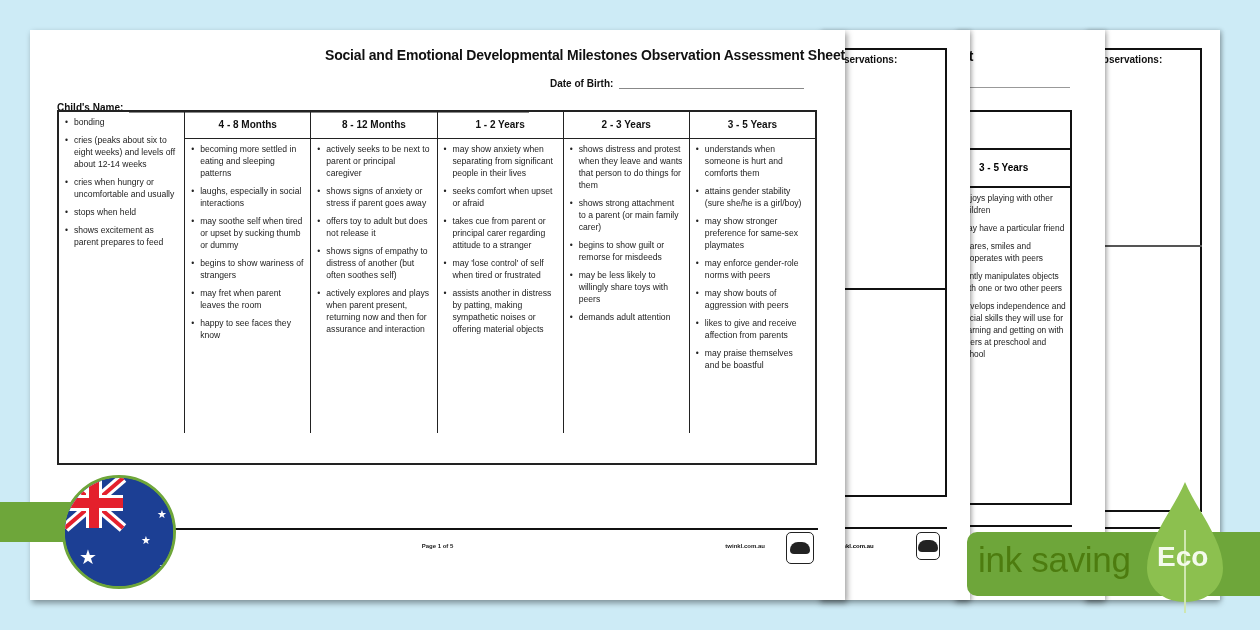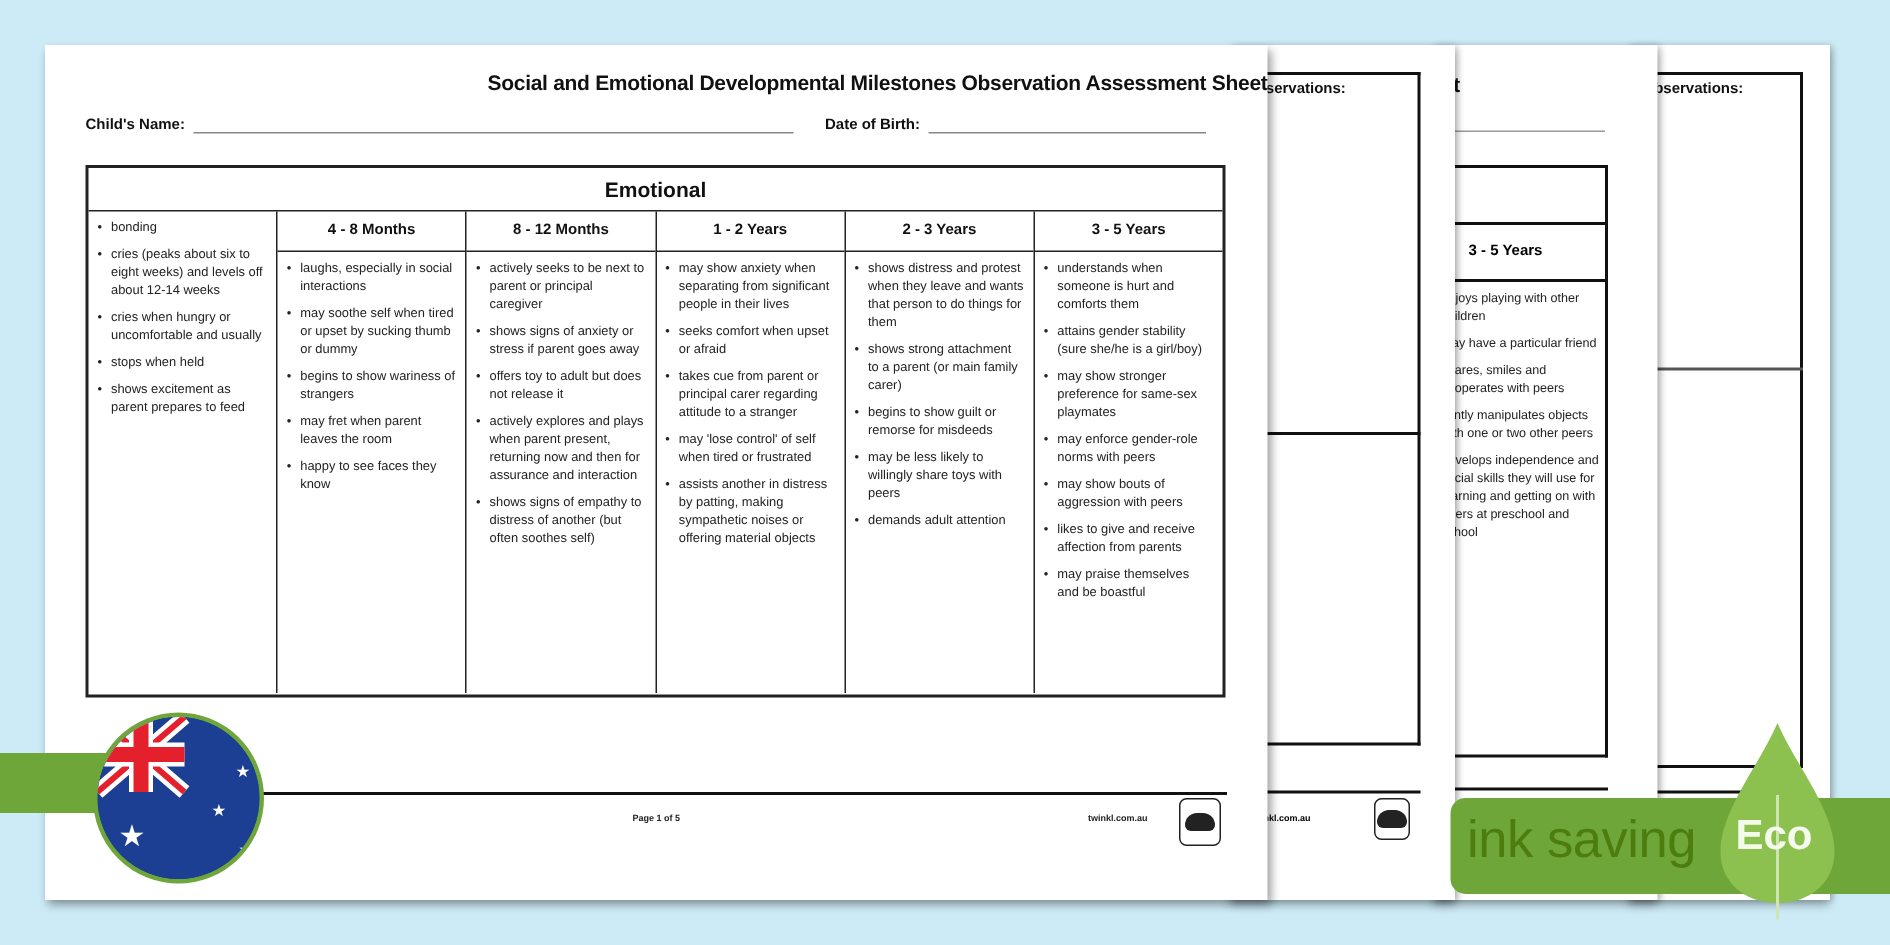--- a/index.html
+++ b/index.html
@@ -122,59 +122,59 @@
   <div style="position:absolute; left:0; top:497px; width:127px; border-top:2px solid #111;"></div>
   <div style="position:absolute; left:14px; top:513px; font-size:6px; font-weight:bold;">twinkl.com.au</div>
   <div class="twinkl-logo" style="left:96px; top:502px; width:22px; height:26px;">
       <div class="cloud"></div>
     </div>
 </div>
 
 <div class="page page-front">
   <div class="doc-title">Social and Emotional Developmental Milestones Observation Assessment Sheet</div>
 
-  <div class="field-row" style="left:27px;">
+  <div class="field-row" style="left:27px;margin-top:24px;">
     <span>Child's Name:</span>
     <span class="field-line" style="width:400px;"></span>
   </div>
   <div class="field-row" style="left:520px;">
     <span>Date of Birth:</span>
     <span class="field-line" style="width:185px;"></span>
   </div>
 
   <div class="table">
-    <div class="table-head">Emotional</div>
     <div class="cols">
       <div class="col">
         <div class="col-body">
           <div class="bullet">bonding</div>
           <div class="bullet">cries (peaks about six to eight weeks) and levels off about 12-14 weeks</div>
           <div class="bullet">cries when hungry or uncomfortable and usually</div>
           <div class="bullet">stops when held</div>
           <div class="bullet">shows excitement as parent prepares to feed</div>
         </div>
       </div>
       <div class="col">
         <div class="col-head">4 - 8 Months</div>
         <div class="col-body">
+          <div class="bullet">becoming more settled in eating and sleeping patterns</div>
           <div class="bullet">laughs, especially in social interactions</div>
           <div class="bullet">may soothe self when tired or upset by sucking thumb or dummy</div>
           <div class="bullet">begins to show wariness of strangers</div>
           <div class="bullet">may fret when parent leaves the room</div>
           <div class="bullet">happy to see faces they know</div>
         </div>
       </div>
       <div class="col">
         <div class="col-head">8 - 12 Months</div>
         <div class="col-body">
           <div class="bullet">actively seeks to be next to parent or principal caregiver</div>
           <div class="bullet">shows signs of anxiety or stress if parent goes away</div>
           <div class="bullet">offers toy to adult but does not release it</div>
+          <div class="bullet">shows signs of empathy to distress of another (but often soothes self)</div>
           <div class="bullet">actively explores and plays when parent present, returning now and then for assurance and interaction</div>
-          <div class="bullet">shows signs of empathy to distress of another (but often soothes self)</div>
         </div>
       </div>
       <div class="col">
         <div class="col-head">1 - 2 Years</div>
         <div class="col-body">
           <div class="bullet">may show anxiety when separating from significant people in their lives</div>
           <div class="bullet">seeks comfort when upset or afraid</div>
           <div class="bullet">takes cue from parent or principal carer regarding attitude to a stranger</div>
           <div class="bullet">may 'lose control' of self when tired or frustrated</div>
           <div class="bullet">assists another in distress by patting, making sympathetic noises or offering material objects</div>

